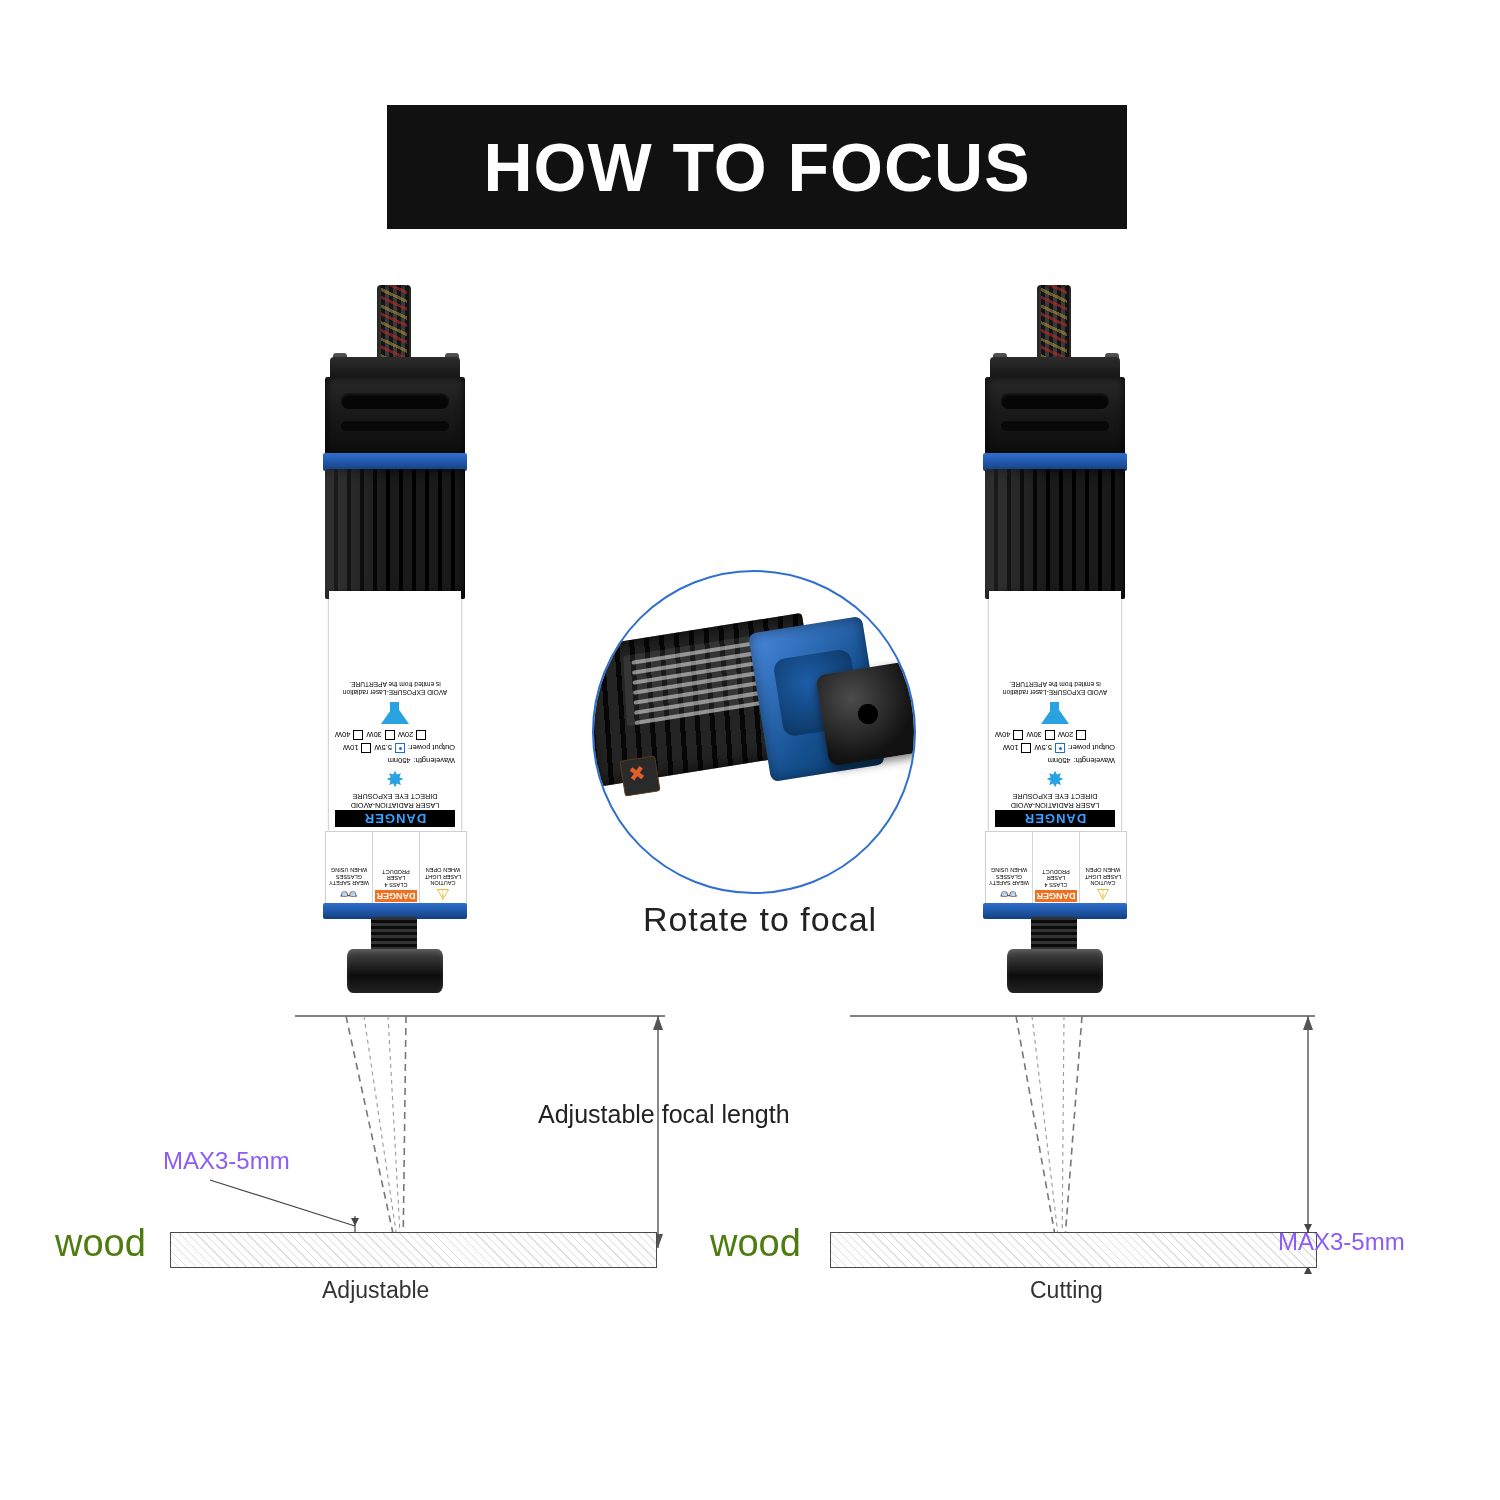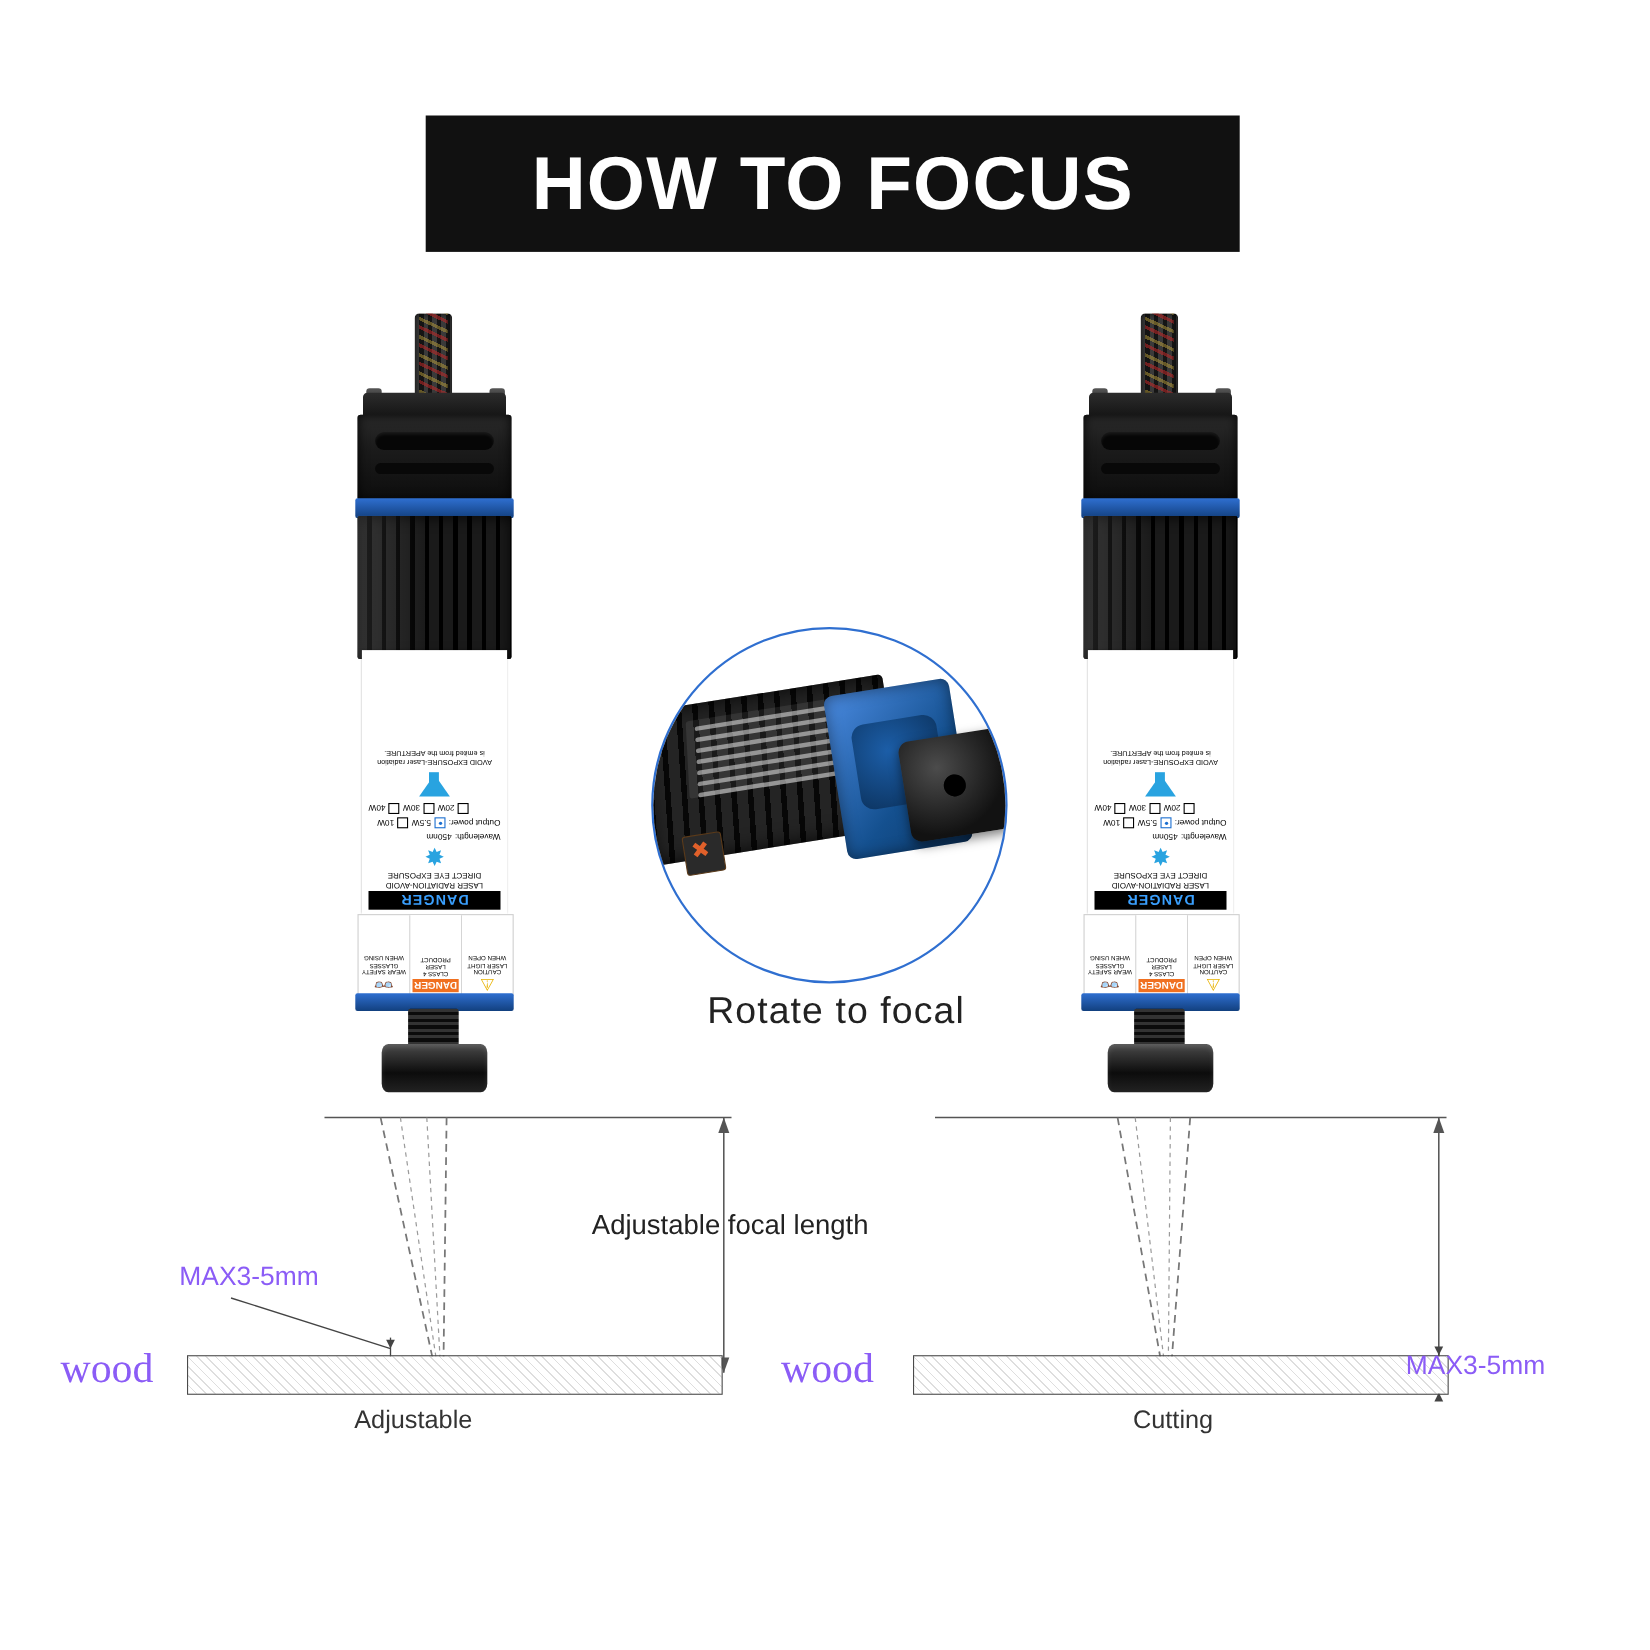--- a/index.html
+++ b/index.html
@@ -163,21 +163,21 @@
     border-radius:6px/8px;
     box-shadow:inset 0 3px 5px rgba(255,255,255,.12);
   }
 
   
   .board{
     height:34px;border:1.6px solid #4a4a4a;
     background:repeating-linear-gradient(45deg,#ffffff 0 5px,#dedede 5px 6px);
   }
   .wood-label{
-    font-size:38px;color:#8b5cf6;font-family:Liberation Serif, serif;
+    font-size:38px;color:#4d7c0f;font-family:Liberation Sans, sans-serif;
   }
 
   
   .dimtext{font-size:25px;color:#222;}
   .smalltext{font-size:24px;color:#8b5cf6;}
   .caption{font-size:23px;color:#333;}
 
   
   #focus-circle{
     left:592px;top:570px;width:320px;height:320px;

